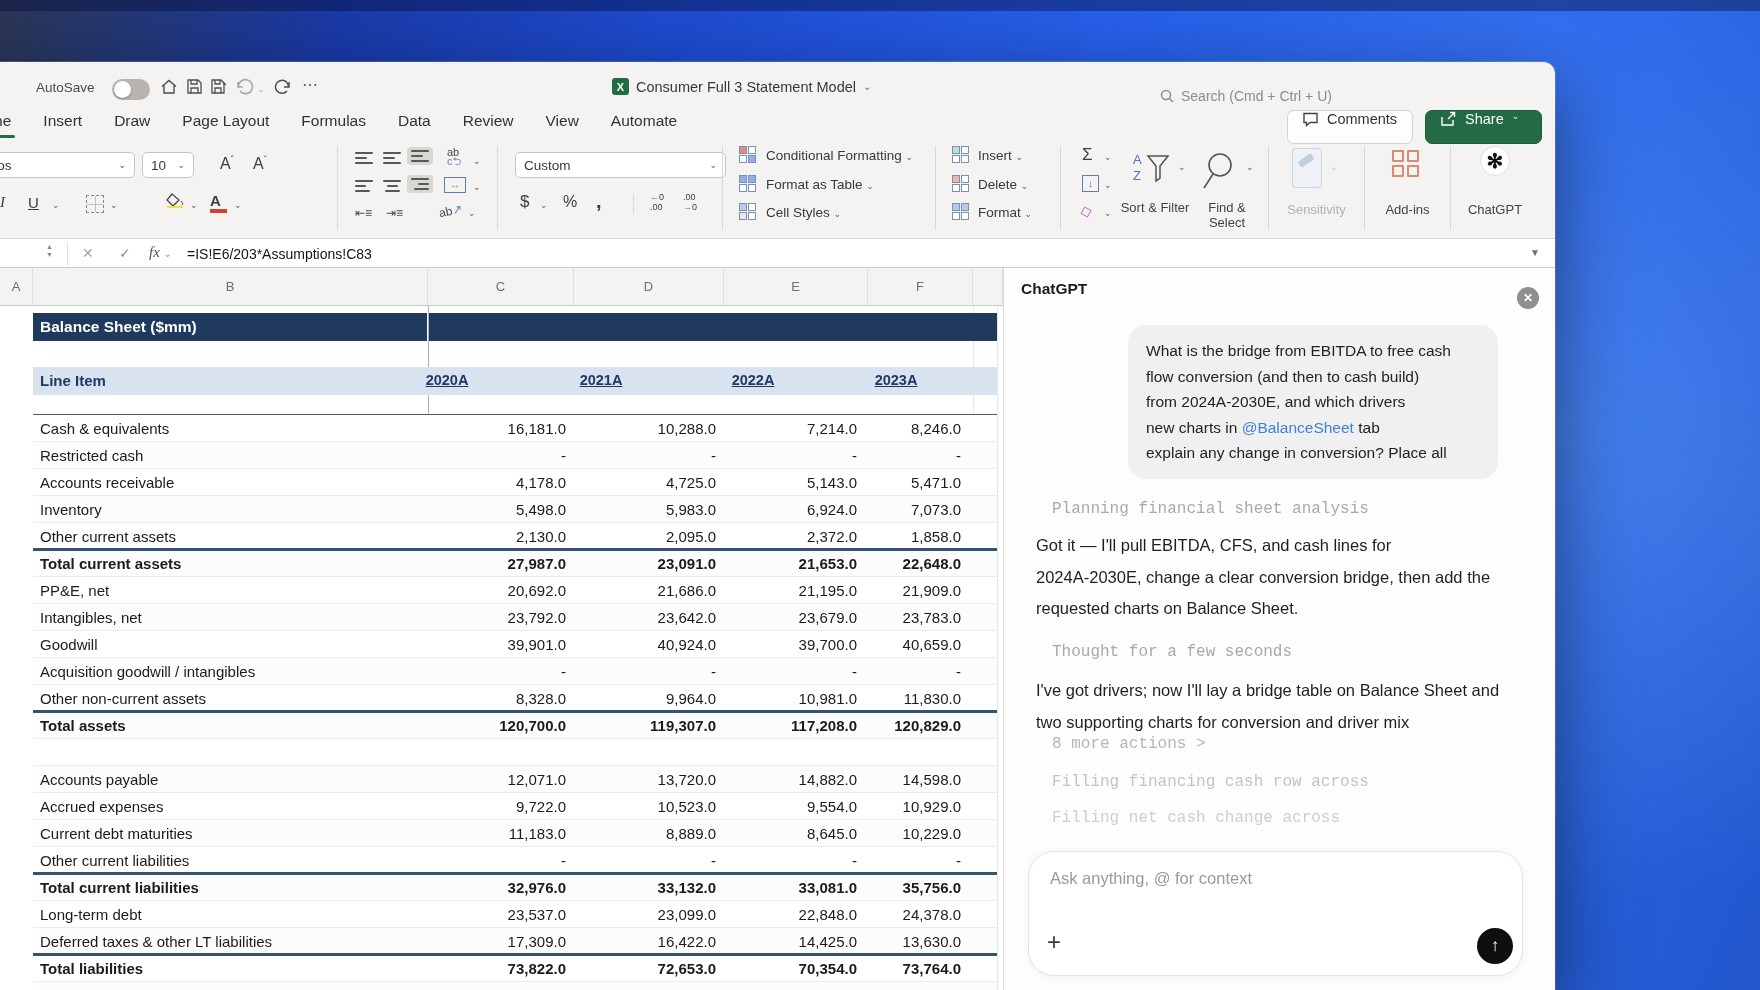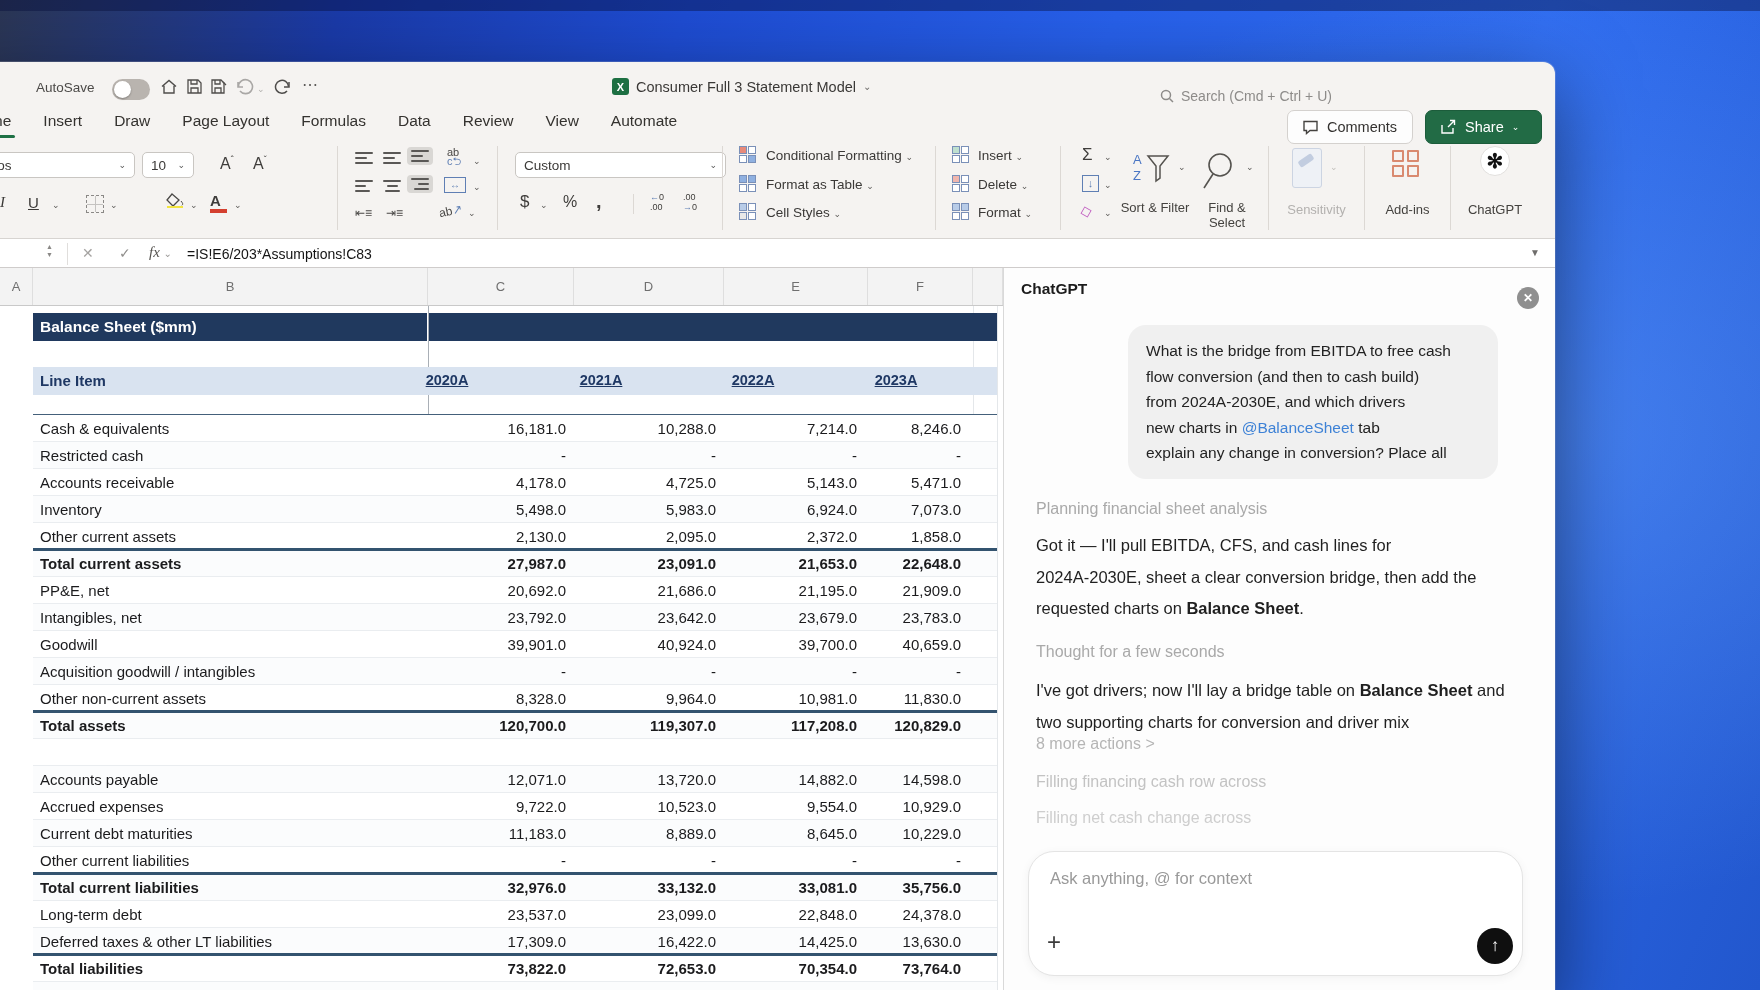--- a/index.html
+++ b/index.html
@@ -34,21 +34,21 @@
   .doc-title { font-size:14.5px; color:#3a3836; }
   .title-chev { color:#6f6d6b; font-size:10px; }
   .search { position:absolute; left:1208px; top:26px; display:flex; align-items:center; gap:7px;
     color:#8d8b89; font-size:14px; }
 
   
   .tabbar { position:absolute; left:18px; top:46px; display:flex; gap:32px; }
   .tab { font-size:15.5px; color:#34322f; padding:4px 0 8px; position:relative; white-space:nowrap; }
   .tab.active::after { content:""; position:absolute; left:-66px; right:-4px; bottom:0; height:3px;
     background:#1e7145; border-radius:2px; }
-  .tr-btn { position:absolute; top:48px; height:34px; display:flex; align-items:center; gap:8px;
+  .tr-btn { position:absolute; top:48px; height:34px; display:flex; gap:8px;
     border-radius:7px; font-size:14.5px; padding:0 14px; }
   .comments-btn { left:1335px; width:126px; background:#fdfdfd; border:1px solid #d4d1ce; color:#33312f; }
   .share-btn { left:1473px; width:117px; background:#226b45; color:#fff; border:1px solid #1c5c3b; }
 
   
   .ribbon { position:absolute; left:0; top:78px; width:100%; height:98px; font-size:13.5px; color:#3b3937; }
   .ribbon .abs { position:absolute; }
   .rdiv { position:absolute; top:6px; height:84px; width:1px; background:#dcd8d4; }
   .selbox { display:flex; align-items:center; justify-content:space-between;
     background:#fff; border:1px solid #c9c6c2; border-radius:5px; height:26px; padding:0 8px; }
@@ -108,23 +108,23 @@
 
   
   .panel { position:absolute; left:1051px; top:206px; width:552px; height:722px; background:#fdfdfd;
     border-left:1px solid #d9d9d9; }
   .panel-title { position:absolute; left:17px; top:12px; font-size:15.5px; font-weight:bold; color:#1b1b1b; }
   .close-btn { position:absolute; left:513px; top:19px; width:22px; height:22px; border-radius:50%;
     background:#8f8f8f; color:#fff; display:flex; align-items:center; justify-content:center;
     font-size:12px; font-weight:bold; }
   .bubble { position:absolute; left:124px; top:57px; width:370px; border-radius:18px; background:#f0f0f0;
     padding:13px 18px; font-size:15.5px; line-height:25.5px; color:#232323; }
-  .rich b { font-weight:bold; }
+  .rich b { font-weight:normal; }
   .rich .link { color:#3e82d6; }
-  .status { position:absolute; left:32px; font-size:16px; color:#a9a9a9; }
+  .status { position:absolute; left:48px; font-size:16px; color:#a9a9a9;font-family:Liberation Mono, monospace; }
   .para { position:absolute; left:32px; width:490px; font-size:16.5px; line-height:31.5px; color:#1f1f1f; }
   .chat-input { position:absolute; left:24px; top:583px; width:495px; height:125px; background:#fff;
     border:1px solid #e4e4e4; border-radius:26px; box-shadow:0 2px 10px rgba(0,0,0,.05); }
   .chat-input .ph { position:absolute; left:21px; top:17px; font-size:16.5px; color:#999; }
   .chat-input .plus { position:absolute; left:18px; top:76px; font-size:24px; color:#3c3c3c; font-weight:300; }
   .send { position:absolute; left:448px; top:76px; width:36px; height:36px; border-radius:50%; background:#0f0f0f;
     color:#fff; display:flex; align-items:center; justify-content:center; font-size:17px; }
 </style>
 </head>
 <body>
@@ -596,21 +596,21 @@
           <div><span>What is the bridge from EBITDA to free cash</span></div>
           <div><span>flow conversion (and then to cash build)</span></div>
           <div><span>from 2024A-2030E, and which drivers</span></div>
           <div><span>new charts in </span><span class="link">@BalanceSheet</span><span> tab</span></div>
           <div><span>explain any change in conversion? Place all</span></div>
         </div>
 
       <div class="status" style="top:232px">Planning financial sheet analysis</div>
       <div class="para rich" style="top:262px">
           <div><span>Got it — I'll pull EBITDA, CFS, and cash lines for</span></div>
-          <div><span>2024A-2030E, sheet a clear conversion bridge, then add the</span></div>
+          <div><span>2024A-2030E, change a clear conversion bridge, then add the</span></div>
           <div><span>requested charts on </span><b>Balance Sheet</b><span>.</span></div>
         </div>
       <div class="status" style="top:375px">Thought for a few seconds</div>
       <div class="para rich" style="top:407px">
           <div><span>I've got drivers; now I'll lay a bridge table on </span><b>Balance Sheet</b><span> and</span></div>
           <div><span>two supporting charts for conversion and driver mix</span></div>
         </div>
       <div class="status" style="top:467px; color:#b5b5b5">8 more actions &gt;</div>
       <div class="status" style="top:505px; color:#c3c3c3">Filling financing cash row across</div>
       <div class="status" style="top:541px; color:#cecece">Filling net cash change across</div>

